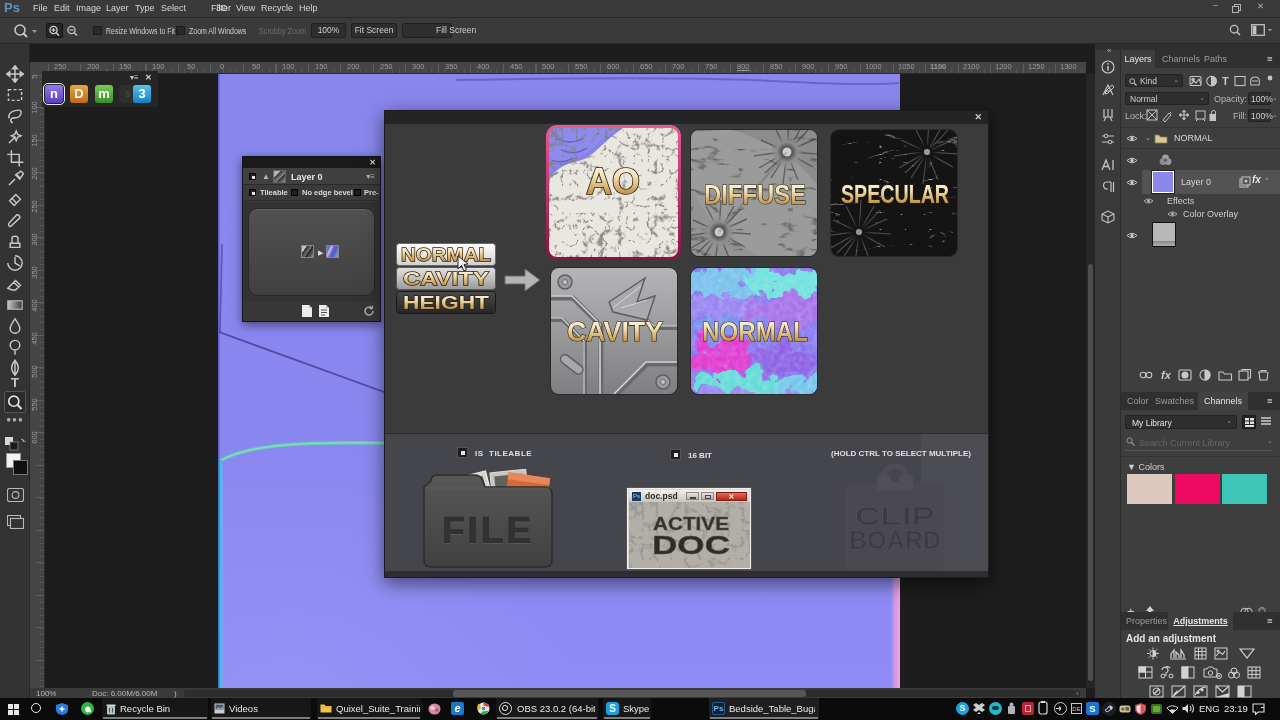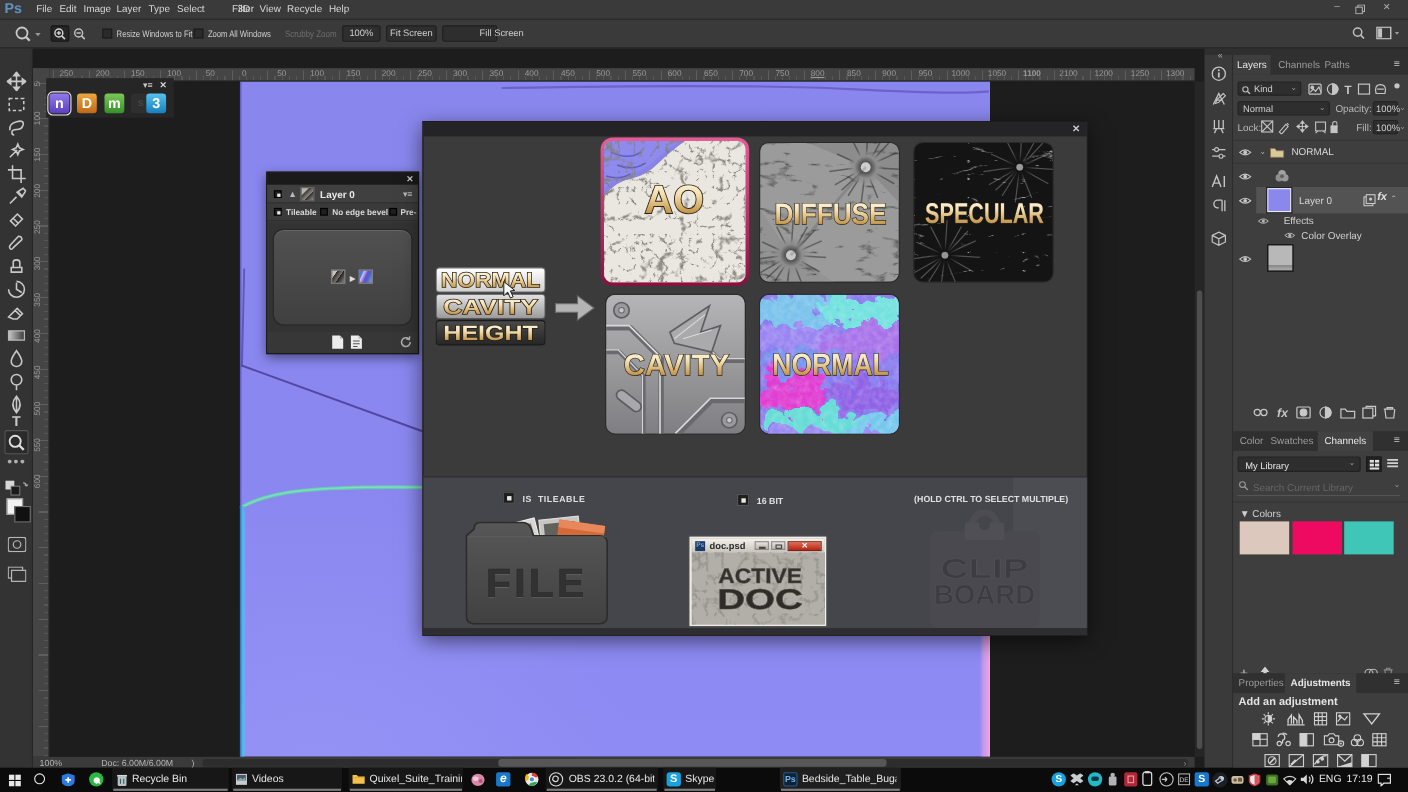--- a/index.html
+++ b/index.html
@@ -841,21 +841,21 @@
           <circle cx="4.5" cy="5" r="3.6" fill="none" stroke="#b8b8b8" stroke-width="1.1"></circle>
           <circle cx="8.5" cy="5" r="3.6" fill="none" stroke="#b8b8b8" stroke-width="1.1"></circle>
         </svg>
       <svg class="abs" style="left:136px;top:196px;" width="10" height="11" viewBox="0 0 10 11">
           <path d="M2 3 l0.8 7 h4.4 L8 3 M1 3 h8 M3.5 3 v-1.5 h3 V3" fill="none" stroke="#8a8a8a" stroke-width="1"></path>
         </svg>
     </div>
 
     <div class="ptabs" style="top:562px;height:18px;">
       <div class="off" style="left:5px;font-size:9px;">Properties</div>
-      <div class="on" style="left:47px;width:65px;font-size:9px;font-weight:bold;">Adjustments</div>
+      <div class="on" style="left:47px;width:65px;font-size:9px;font-weight:bold;text-decoration:underline;">Adjustments</div>
       <div class="off" style="left:146px;color:#c8c8c8;">≡</div>
     </div>
 
     <div class="abs" style="left:0;top:580px;width:159px;height:118px;background:#3e3e3e;">
       <div class="abs" style="left:5px;top:3px;color:#e4e4e4;font-size:10px;font-weight:bold;">Add an adjustment</div>
       <svg class="abs" style="left:26px;top:17px;" width="110" height="13" viewBox="0 0 110 13">
         <g fill="none" stroke="#d2d2d2" stroke-width="1">
           <circle cx="6" cy="6.5" r="3"></circle>
             <path d="M6 0.5 v2 M6 10.5 v2 M0 6.5 h2 M10 6.5 h2 M1.8 2.3 l1.4 1.4 M8.8 9.3 l1.4 1.4 M1.8 10.7 l1.4-1.4 M8.8 3.7 l1.4-1.4"></path>
             <path d="M6 3.5 a3 3 0 0 1 0 6 z" fill="#d2d2d2"></path>
@@ -1038,19 +1038,19 @@
       </div>
     <svg class="abs" style="left:1166px;top:5px;" width="13" height="11" viewBox="0 0 13 11">
         <path d="M6.5 10.5 L1 5 A8 8 0 0 1 12 5 Z" fill="none" stroke="#d8d8d8" stroke-width="1"></path>
         <path d="M6.5 10.5 L3.5 7.5 A4.5 4.5 0 0 1 9.5 7.5 Z" fill="#d8d8d8"></path>
       </svg>
     <svg class="abs" style="left:1182px;top:5px;" width="13" height="11" viewBox="0 0 13 11">
         <path d="M0.5 4 h2.5 L6 1 v9 L3 7 H0.5 z" fill="#d8d8d8"></path>
         <path d="M8 3 a4 4 0 0 1 0 5 M10 1.5 a6.5 6.5 0 0 1 0 8" stroke="#d8d8d8" fill="none" stroke-width="1.1"></path>
       </svg>
     <div class="abs" style="left:1199px;top:5px;font-size:9.5px;">ENG</div>
-    <div class="abs" style="left:1224px;top:5px;font-size:9.5px;">17:19</div>
+    <div class="abs" style="left:1224px;top:5px;font-size:9.5px;">23:19</div>
     <svg class="abs" style="left:1252px;top:5px;" width="13" height="12" viewBox="0 0 13 12">
         <path d="M1 1 h11 v8 h-6 l-2.5 2.5 v-2.5 h-2.5 z" fill="none" stroke="#e0e0e0" stroke-width="1.1"></path>
         <path d="M9 4.5 h3 v0" stroke="#e0e0e0"></path>
       </svg>
   </div>
 </div>
 
 </body></html>

